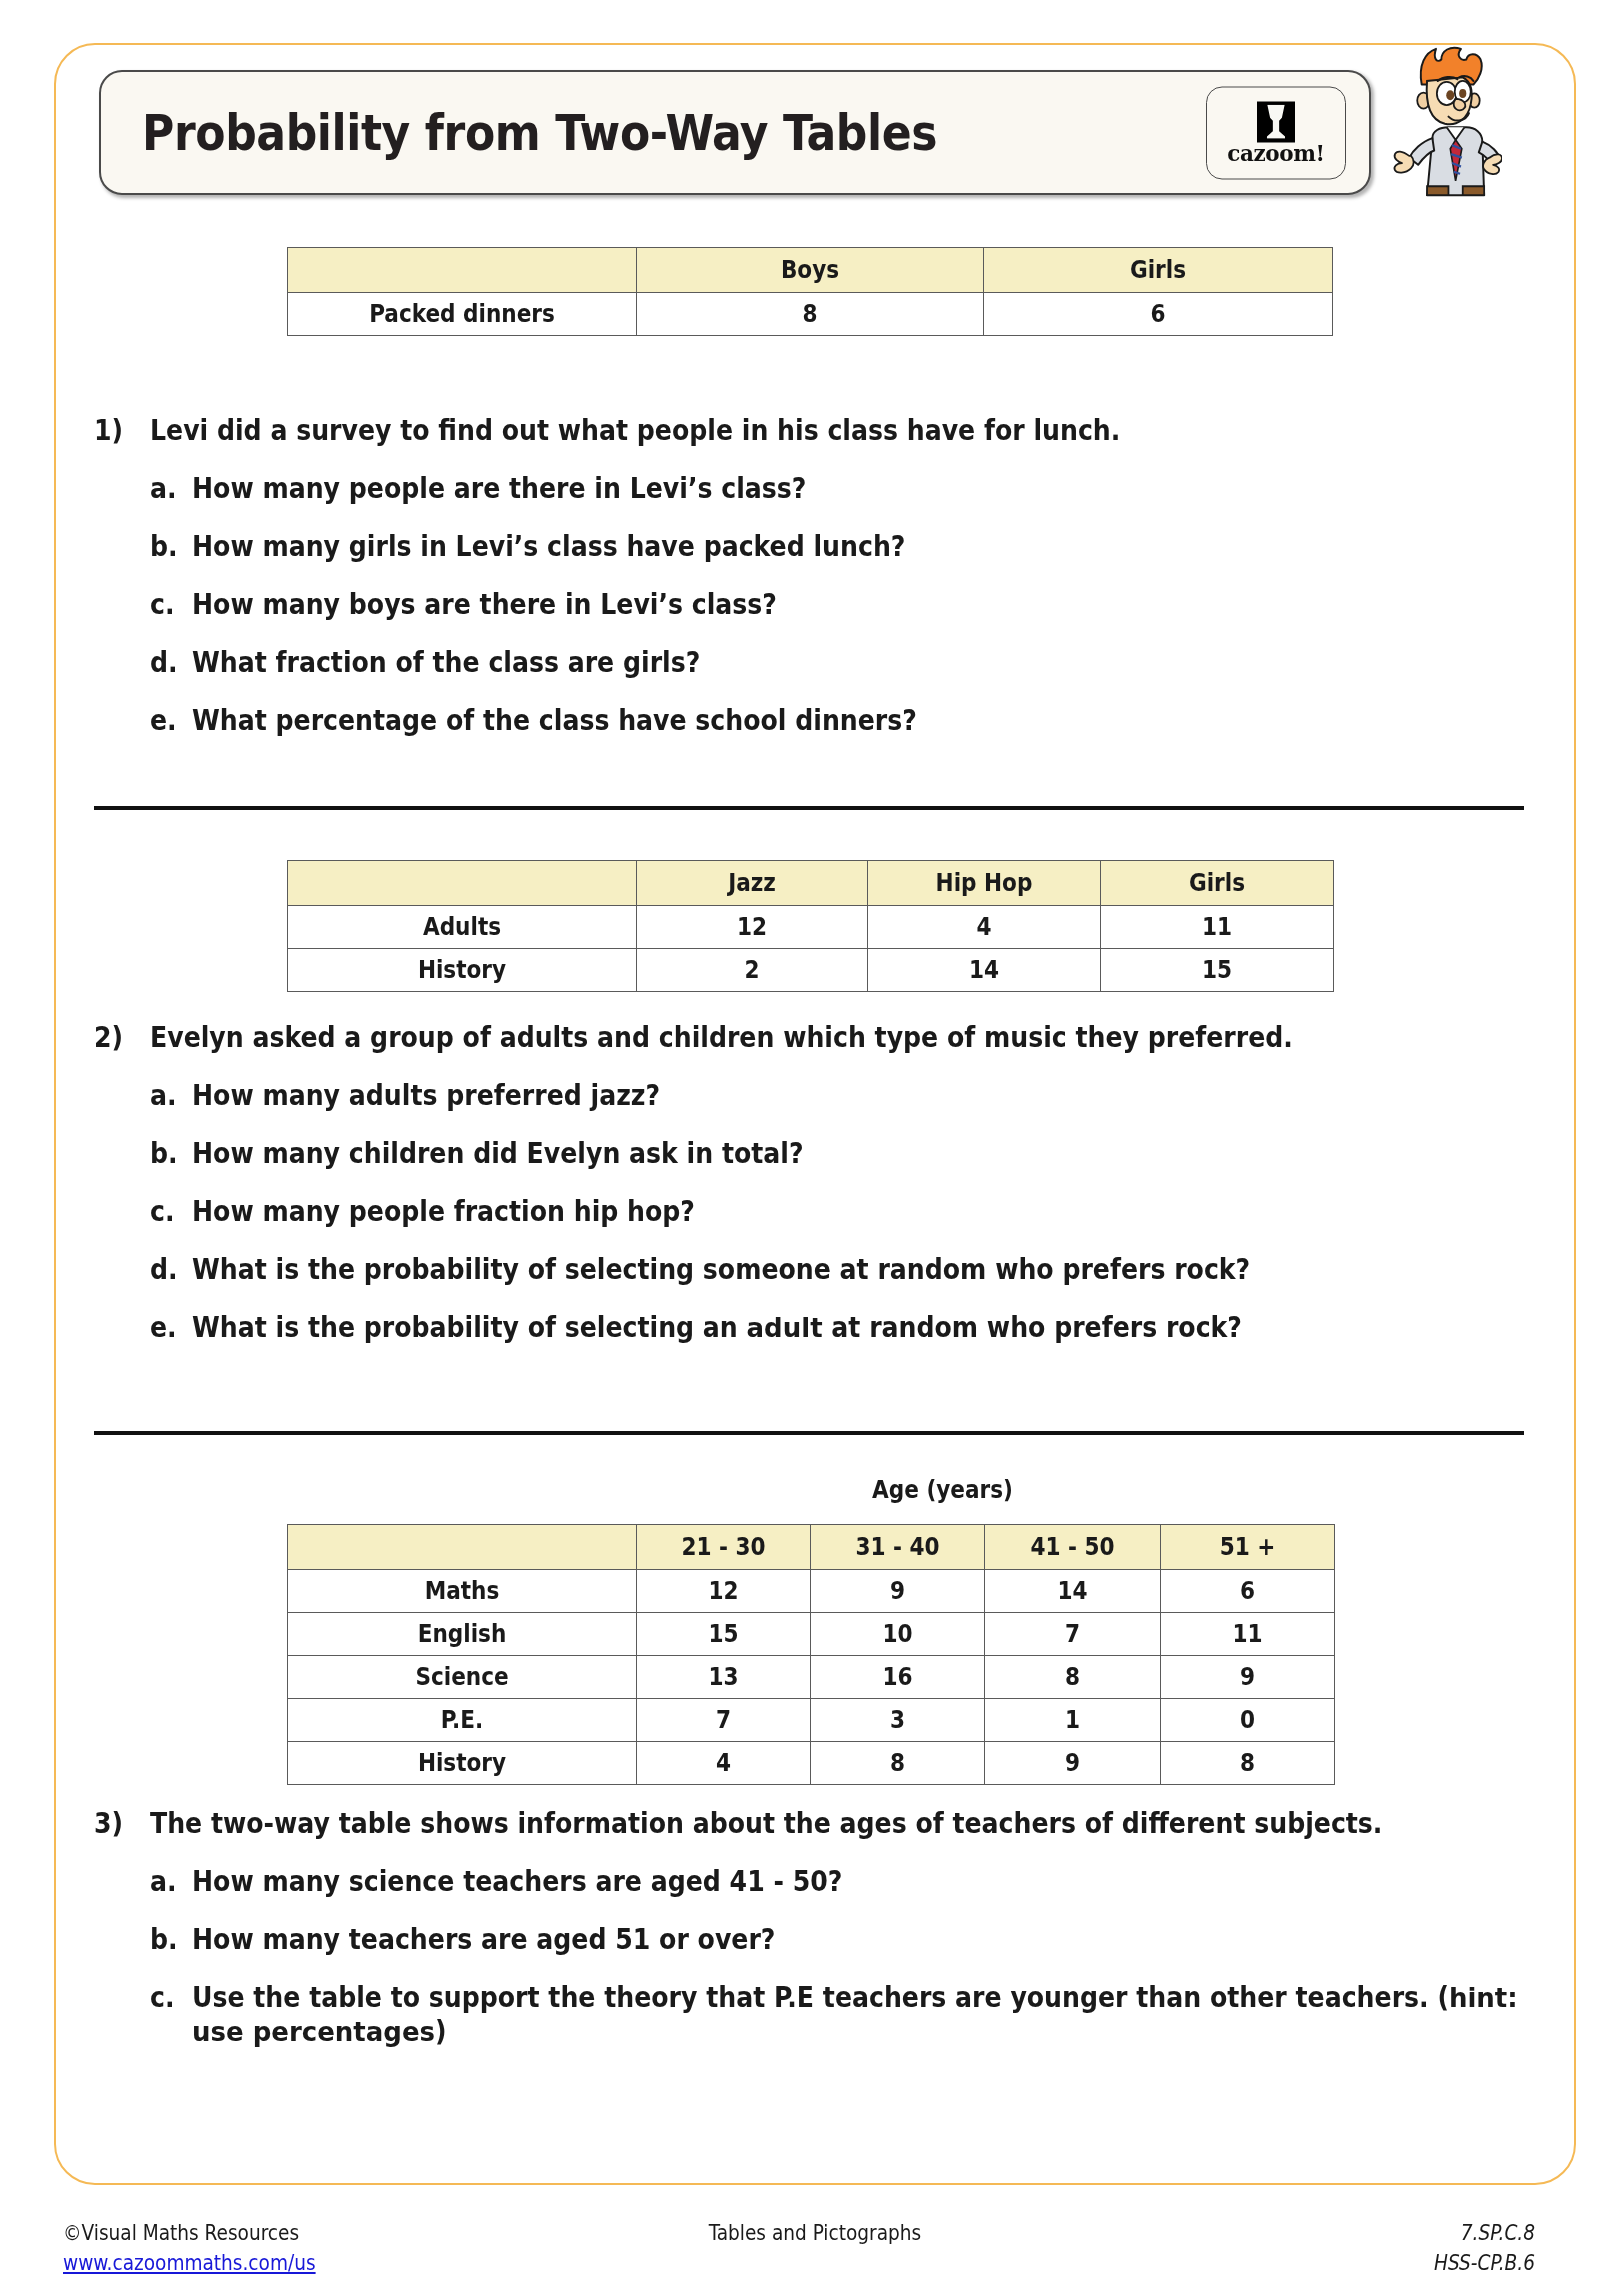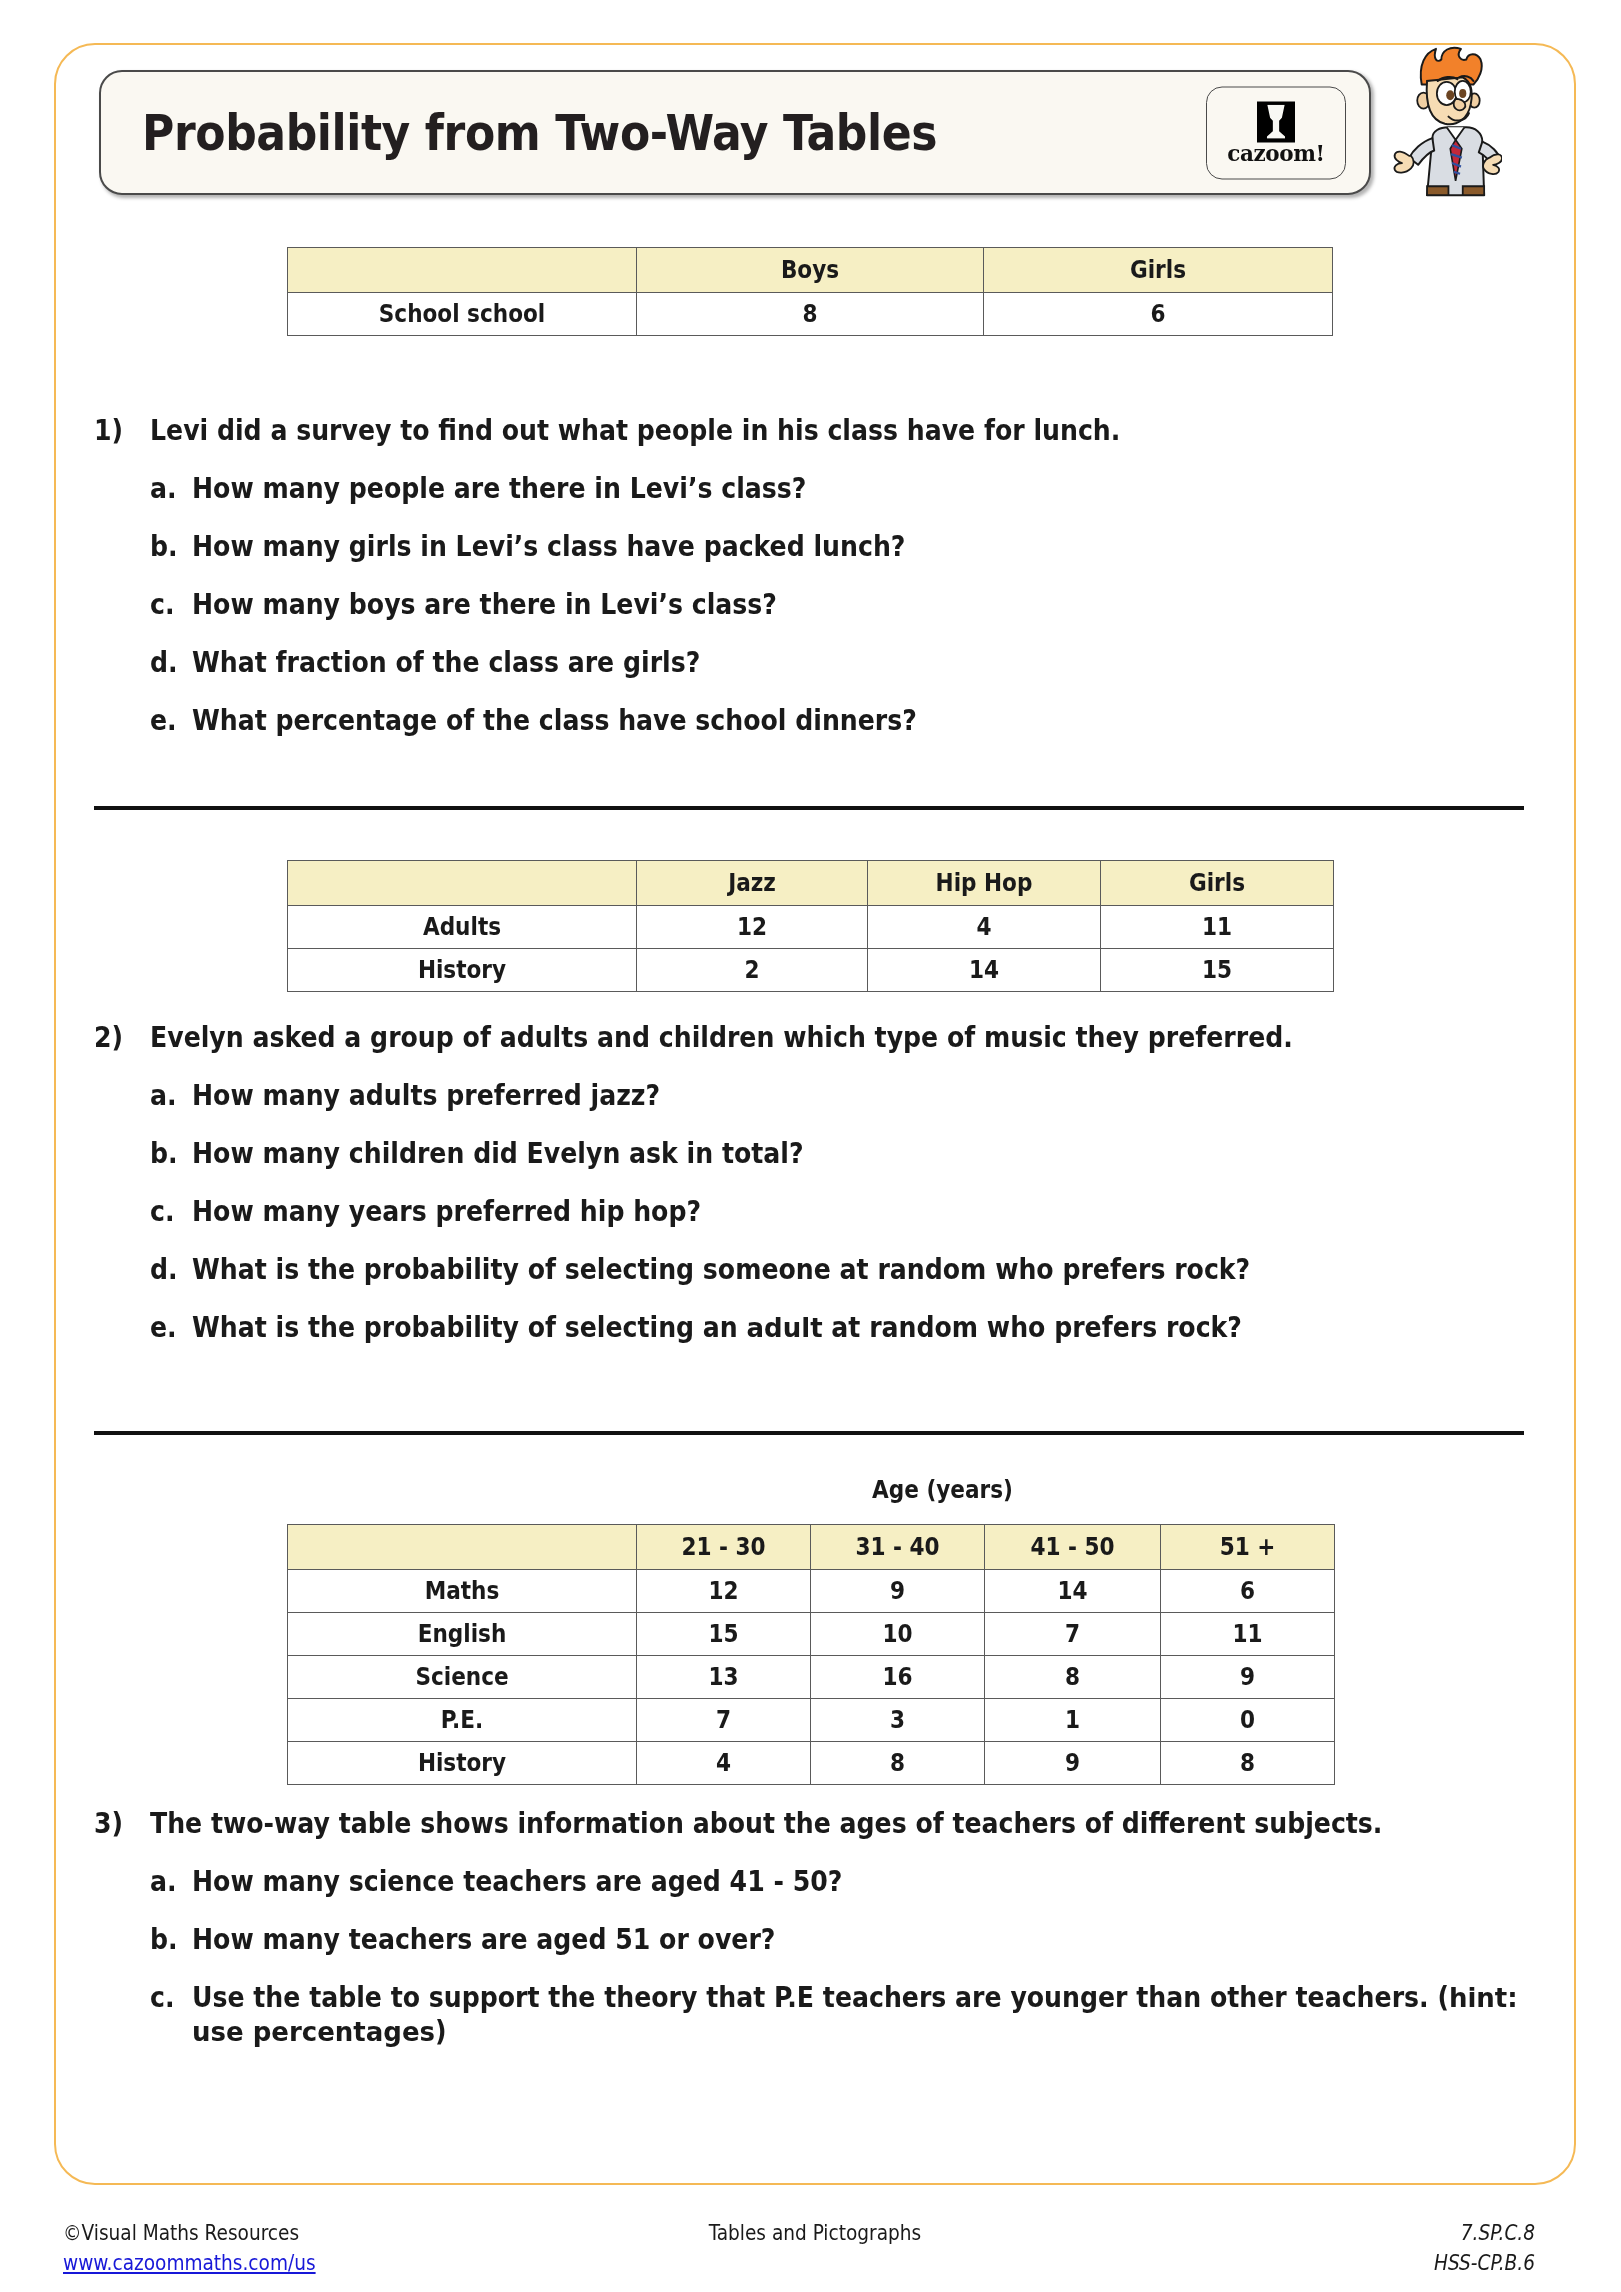--- a/index.html
+++ b/index.html
@@ -265,21 +265,21 @@
 <table class="data-table" id="table1">
   <thead>
     <tr>
       <th class="c0 corner-cell"></th>
       <th class="c1">Boys</th>
       <th class="c2">Girls</th>
     </tr>
   </thead>
   <tbody>
     <tr>
-      <td class="c0 row-label">School school</td>
+      <td class="c0 row-label">Packed dinners</td>
       <td class="c1">8</td>
       <td class="c2">6</td>
     </tr>
   </tbody>
 </table>
 
 <div class="question-block" id="q1-block">
   <div class="q-stem">
     <span class="q-num">1)</span>
     <span class="q-text">Levi did a survey to find out what people in his class have for lunch.</span>
@@ -341,21 +341,21 @@
   <div class="q-part">
     <span class="q-letter">a.</span>
     <span class="q-body">How many adults preferred jazz?</span>
   </div>
   <div class="q-part">
     <span class="q-letter">b.</span>
     <span class="q-body">How many children did Evelyn ask in total?</span>
   </div>
   <div class="q-part">
     <span class="q-letter">c.</span>
-    <span class="q-body">How many years preferred hip hop?</span>
+    <span class="q-body">How many people fraction hip hop?</span>
   </div>
   <div class="q-part">
     <span class="q-letter">d.</span>
     <span class="q-body">What is the probability of selecting someone at random who prefers rock?</span>
   </div>
   <div class="q-part">
     <span class="q-letter">e.</span>
     <span class="q-body"><span>What is the probability of selecting an </span><span class="strong-word">adult</span><span> at random who prefers rock?</span></span>
   </div>
 </div>

